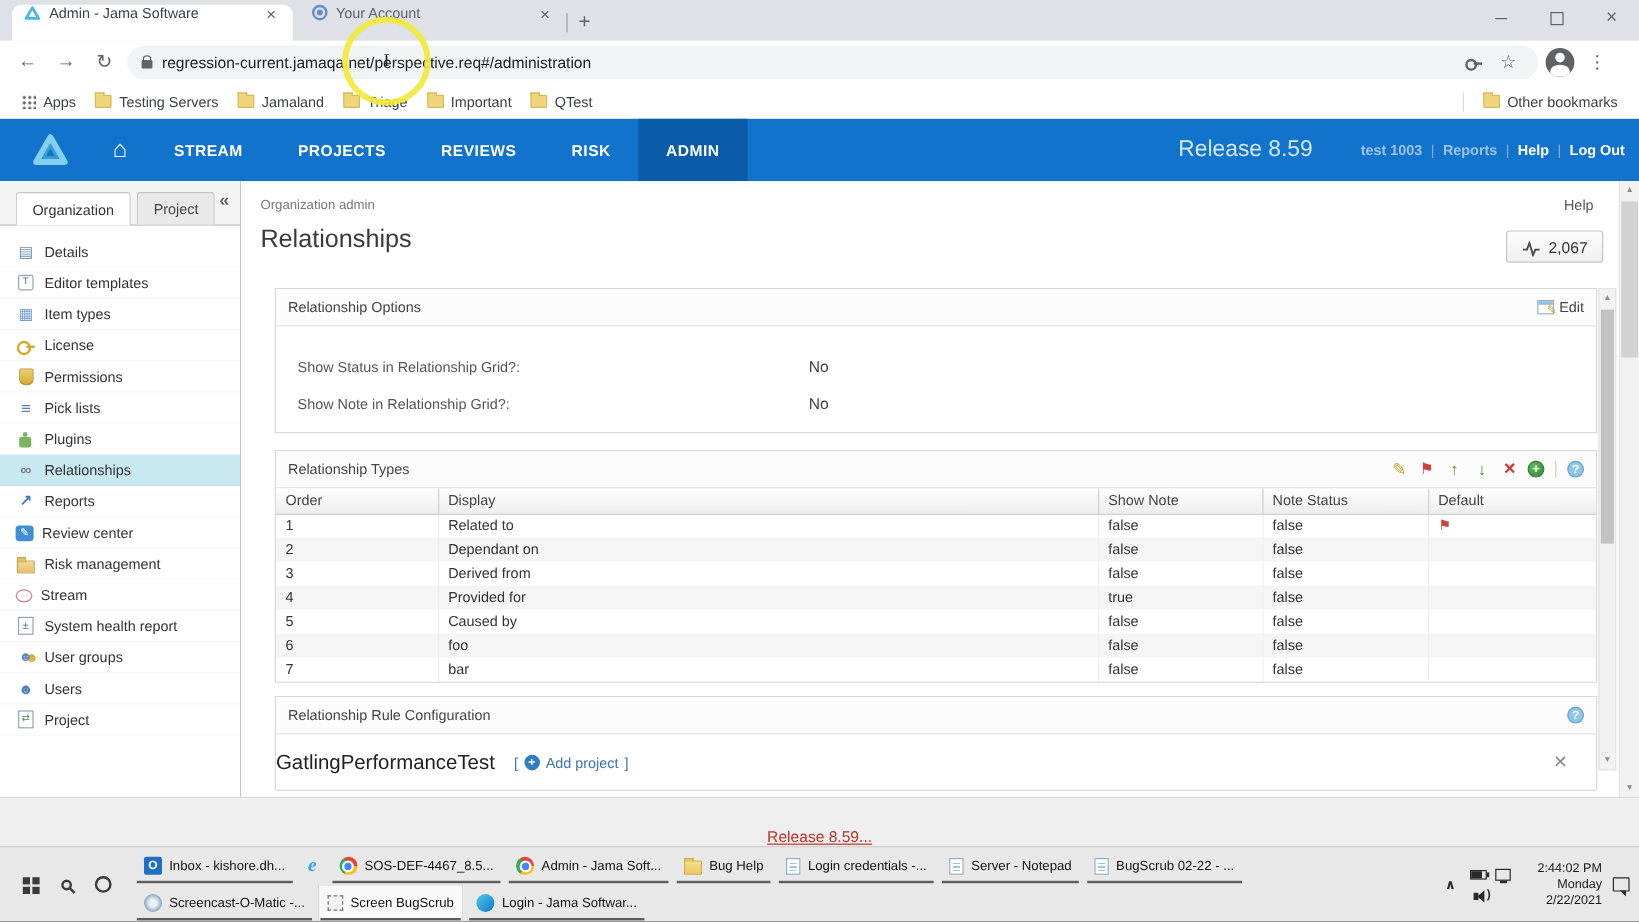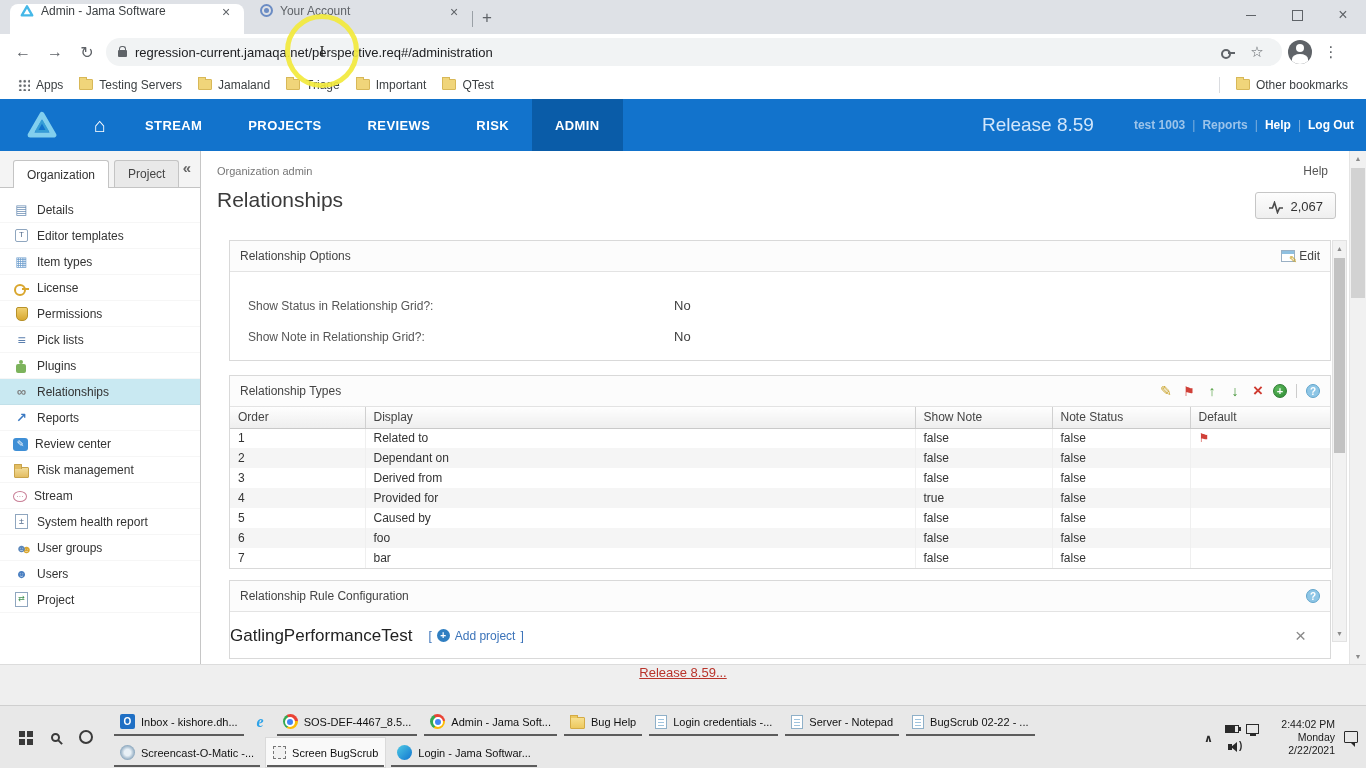--- a/index.html
+++ b/index.html
@@ -159,21 +159,21 @@
   .in-scroll{position:absolute;right:19px;top:89px;width:15px;height:402px;background:#f2f2f2;border:1px solid #e2e2e2}
   .out-scroll{position:absolute;right:0;top:0;width:17px;height:513px;background:#f1f1f1;border-left:1px solid #e4e4e4}
   .sb-up,.sb-dn{position:absolute;left:0;right:0;height:15px;display:flex;align-items:center;justify-content:center;color:#8a8a8a;font-size:7px}
   .sb-up{top:0} .sb-dn{bottom:0}
   .sb-up::before{content:"▲"} .sb-dn::before{content:"▼"}
   .sb-thumb{position:absolute;left:1px;right:1px;background:#c2c2c2}
   .in-scroll .sb-thumb{top:17px;height:195px}
   .out-scroll .sb-thumb{top:17px;height:130px;background:#d2d2d2}
 
   .page-footer{position:absolute;top:664px;left:0;width:1366px;height:41px;background:#efefef;border-top:1px solid #dcdcdc;
-               display:flex;align-items:flex-start;justify-content:center}
+               display:flex;align-items:flex-end;justify-content:center}
   .footer-link{font-size:13px;color:#b9342b;text-decoration:underline}
 
   
   .taskbar{position:absolute;top:705px;left:0;width:1366px;height:63px;background:#e8e8e8;border-top:1px solid #cfcfcf;display:flex}
   .tb-left{width:112px;display:flex;align-items:center;justify-content:space-around;padding:0 10px;flex:none}
   .win-ico{width:6px;height:6px;background:#3a3a3a;box-shadow:8px 0 #3a3a3a,0 8px #3a3a3a,8px 8px #3a3a3a;margin:-7px 8px 0 0}
   .search-ico{width:9px;height:9px;border:2px solid #3a3a3a;border-radius:50%;position:relative}
   .search-ico::after{content:"";position:absolute;width:6px;height:2px;background:#3a3a3a;transform:rotate(45deg);right:-5px;bottom:-3px}
   .cortana-ico{width:14px;height:14px;border:2px solid #3a3a3a;border-radius:50%}
   .tb-mid{flex:1;display:flex;flex-direction:column;overflow:hidden}

